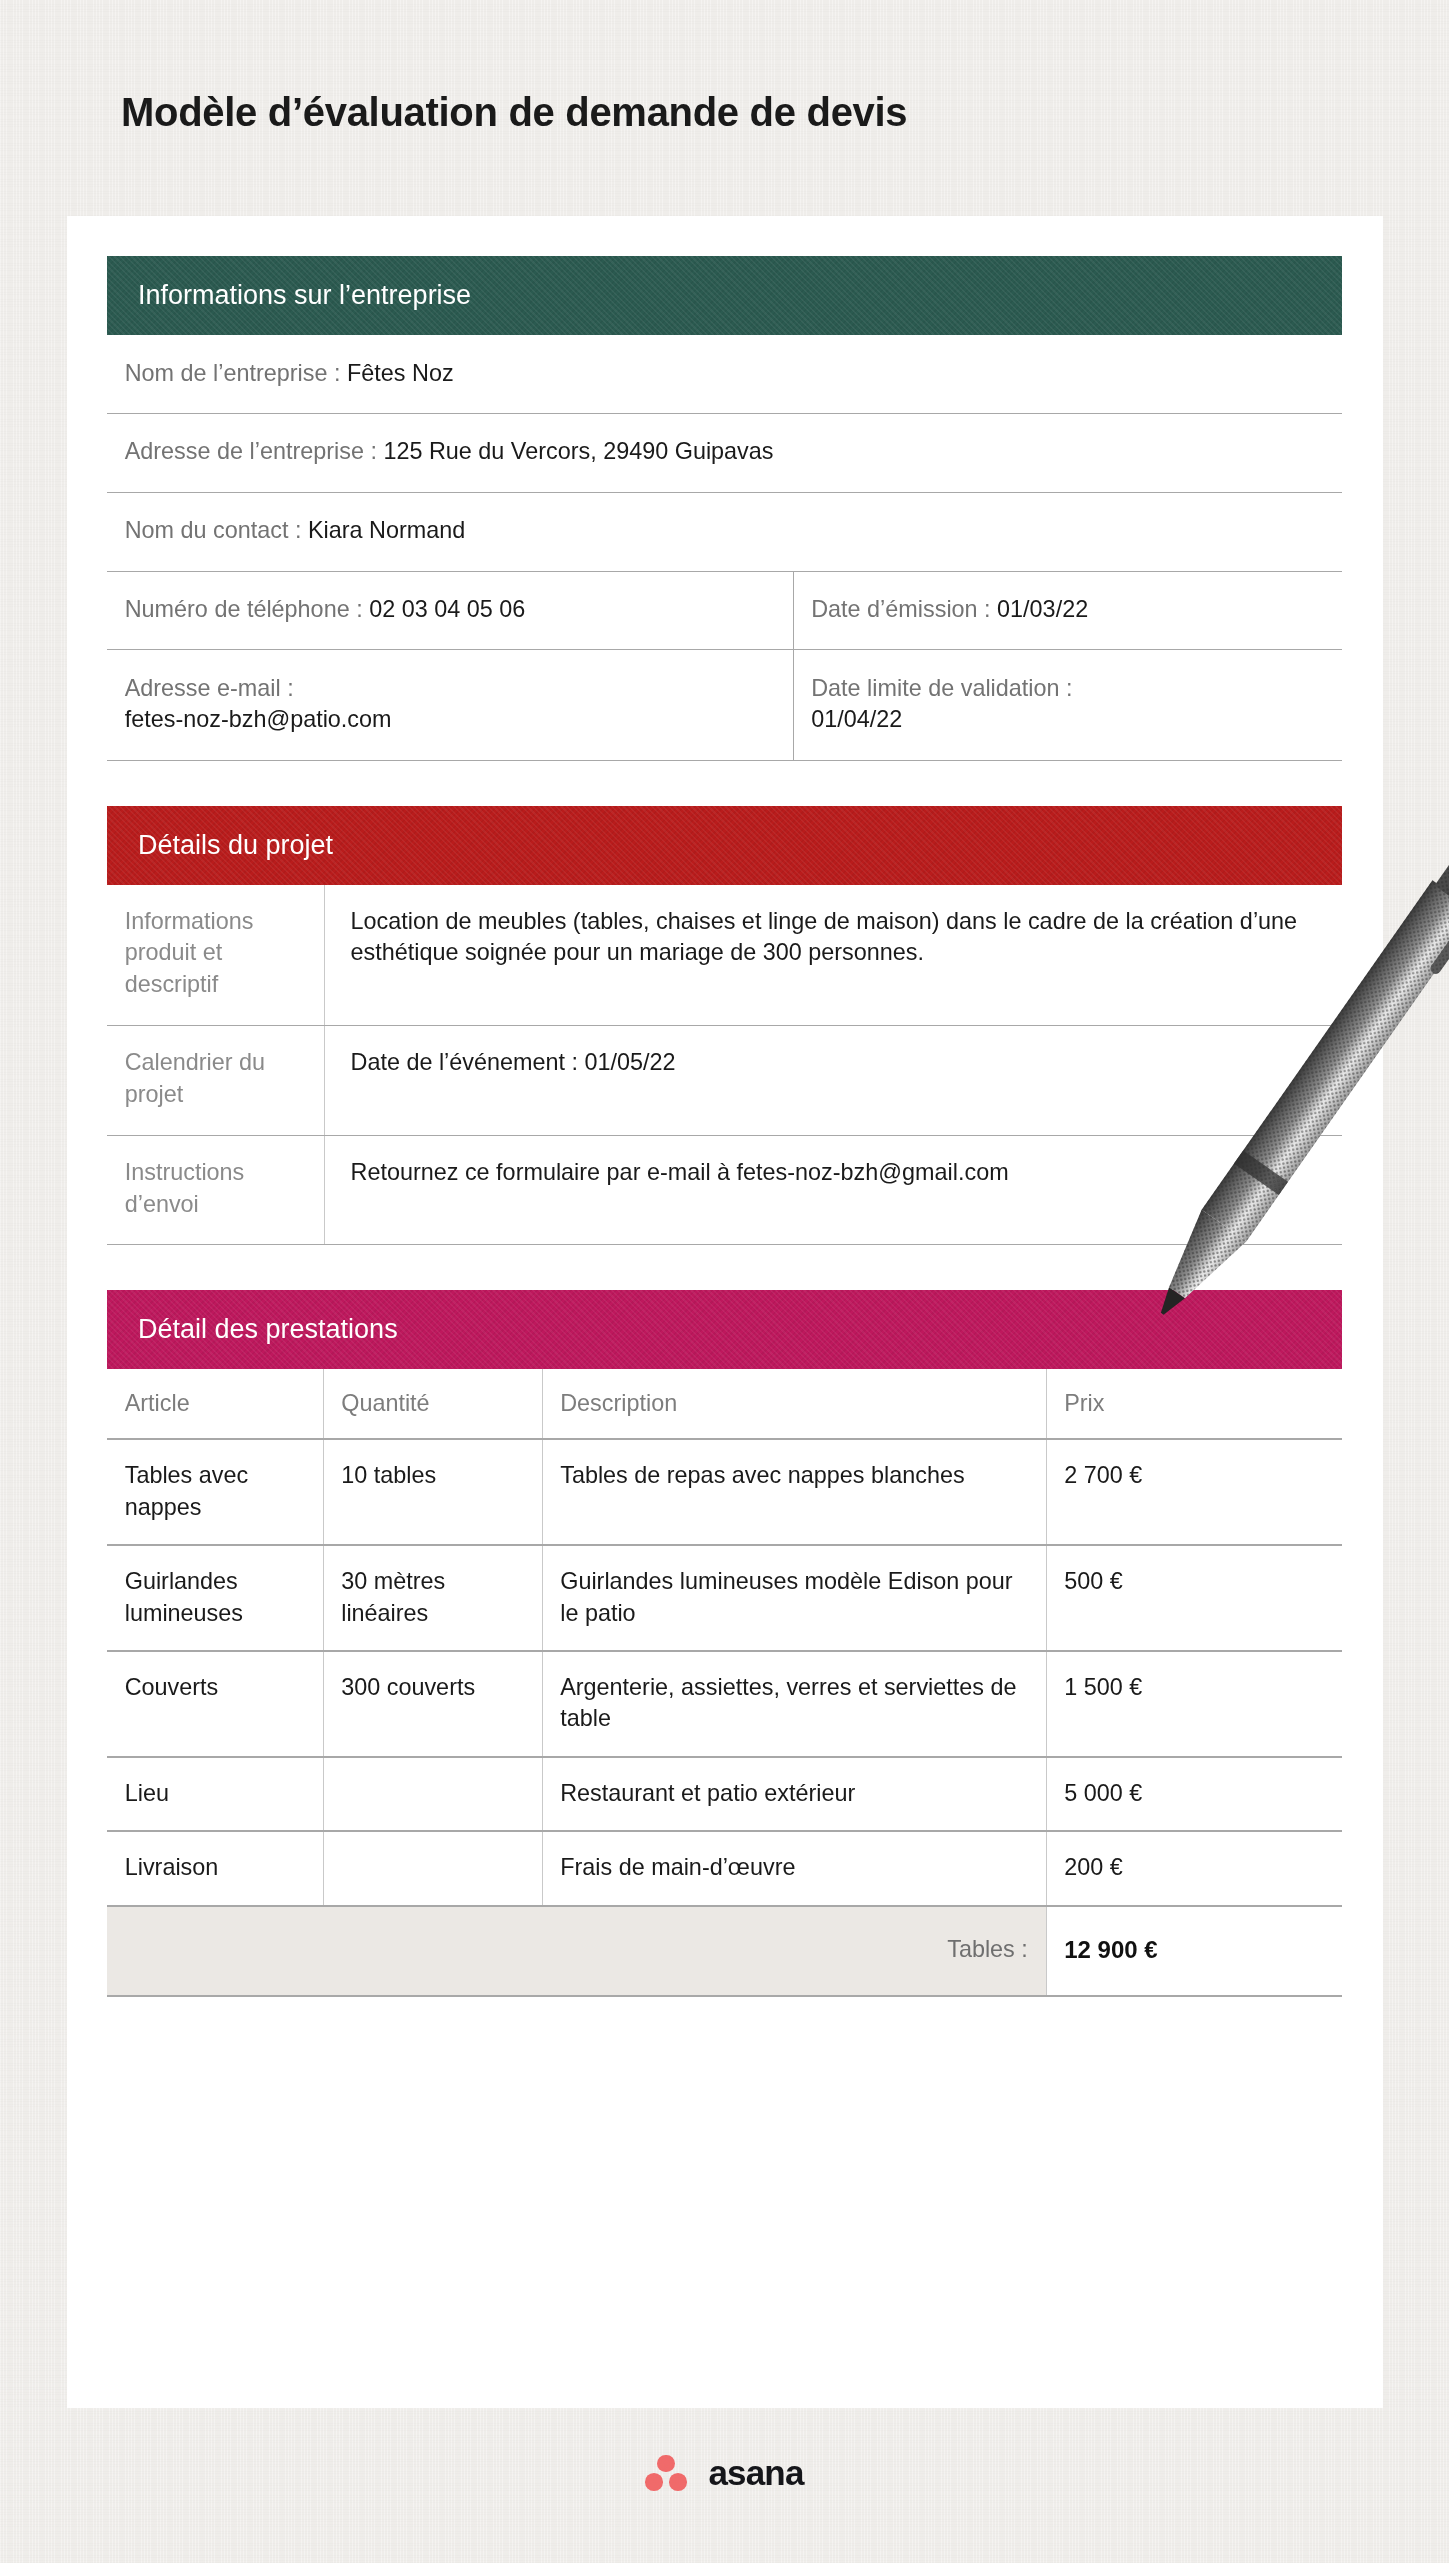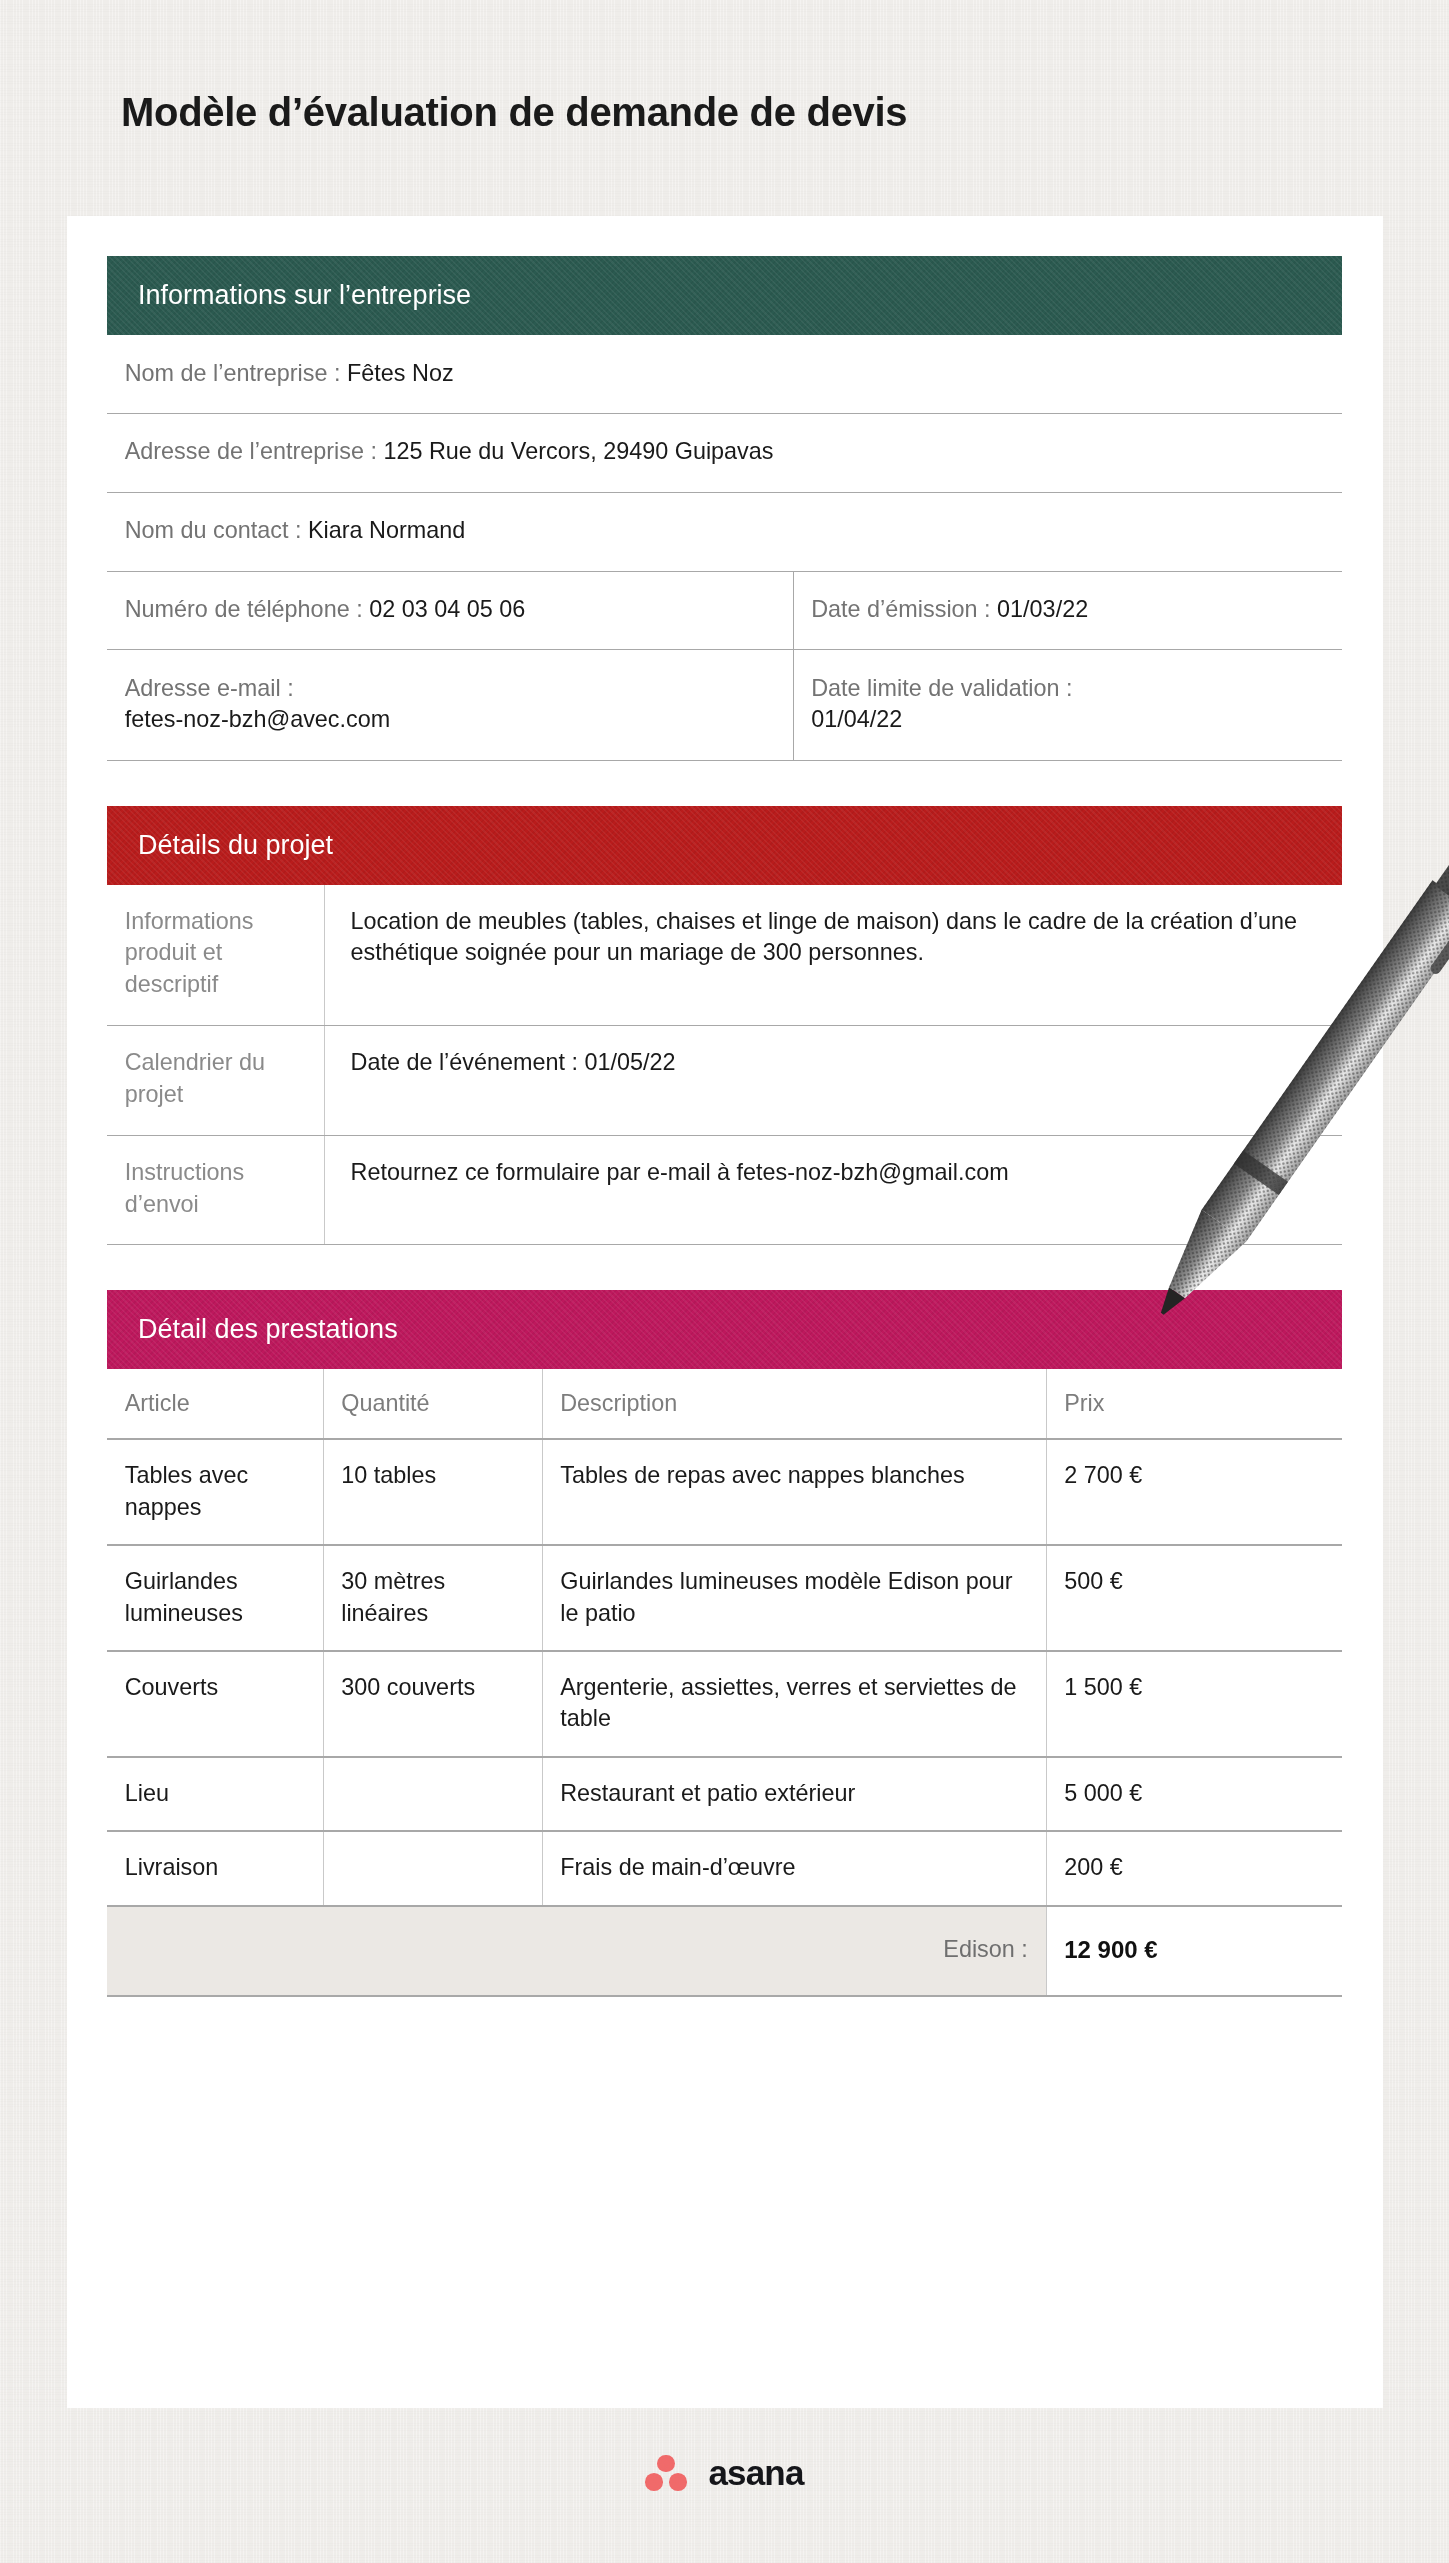--- a/index.html
+++ b/index.html
@@ -255,21 +255,21 @@
             <span>02 03 04 05 06</span>
           </td>
           <td>
             <span class="lbl">Date d’émission :</span>
             <span>01/03/22</span>
           </td>
         </tr>
         <tr>
           <td class="split-left">
             <span class="lbl">Adresse e-mail :</span><br>
-            <span>fetes-noz-bzh@avec.com</span>
+            <span>fetes-noz-bzh@patio.com</span>
           </td>
           <td>
             <span class="lbl">Date limite de validation :</span><br>
             <span>01/04/22</span>
           </td>
         </tr>
       </tbody>
     </table>
 
     <div class="gap-lg"></div>
@@ -341,21 +341,21 @@
           <td>Restaurant et patio extérieur</td>
           <td>5 000 €</td>
         </tr>
         <tr>
           <td>Livraison</td>
           <td></td>
           <td>Frais de main-d’œuvre</td>
           <td>200 €</td>
         </tr>
         <tr class="total-row">
-          <td class="total-label" colspan="3">Edison :</td>
+          <td class="total-label" colspan="3">Tables :</td>
           <td class="total-value">12 900 €</td>
         </tr>
       </tbody>
     </table>
 
   </div>
 </div>
 
 <div class="pen-wrap">
   <svg width="338" height="564" viewBox="0 0 420 700" xmlns="http://www.w3.org/2000/svg" aria-hidden="true">

